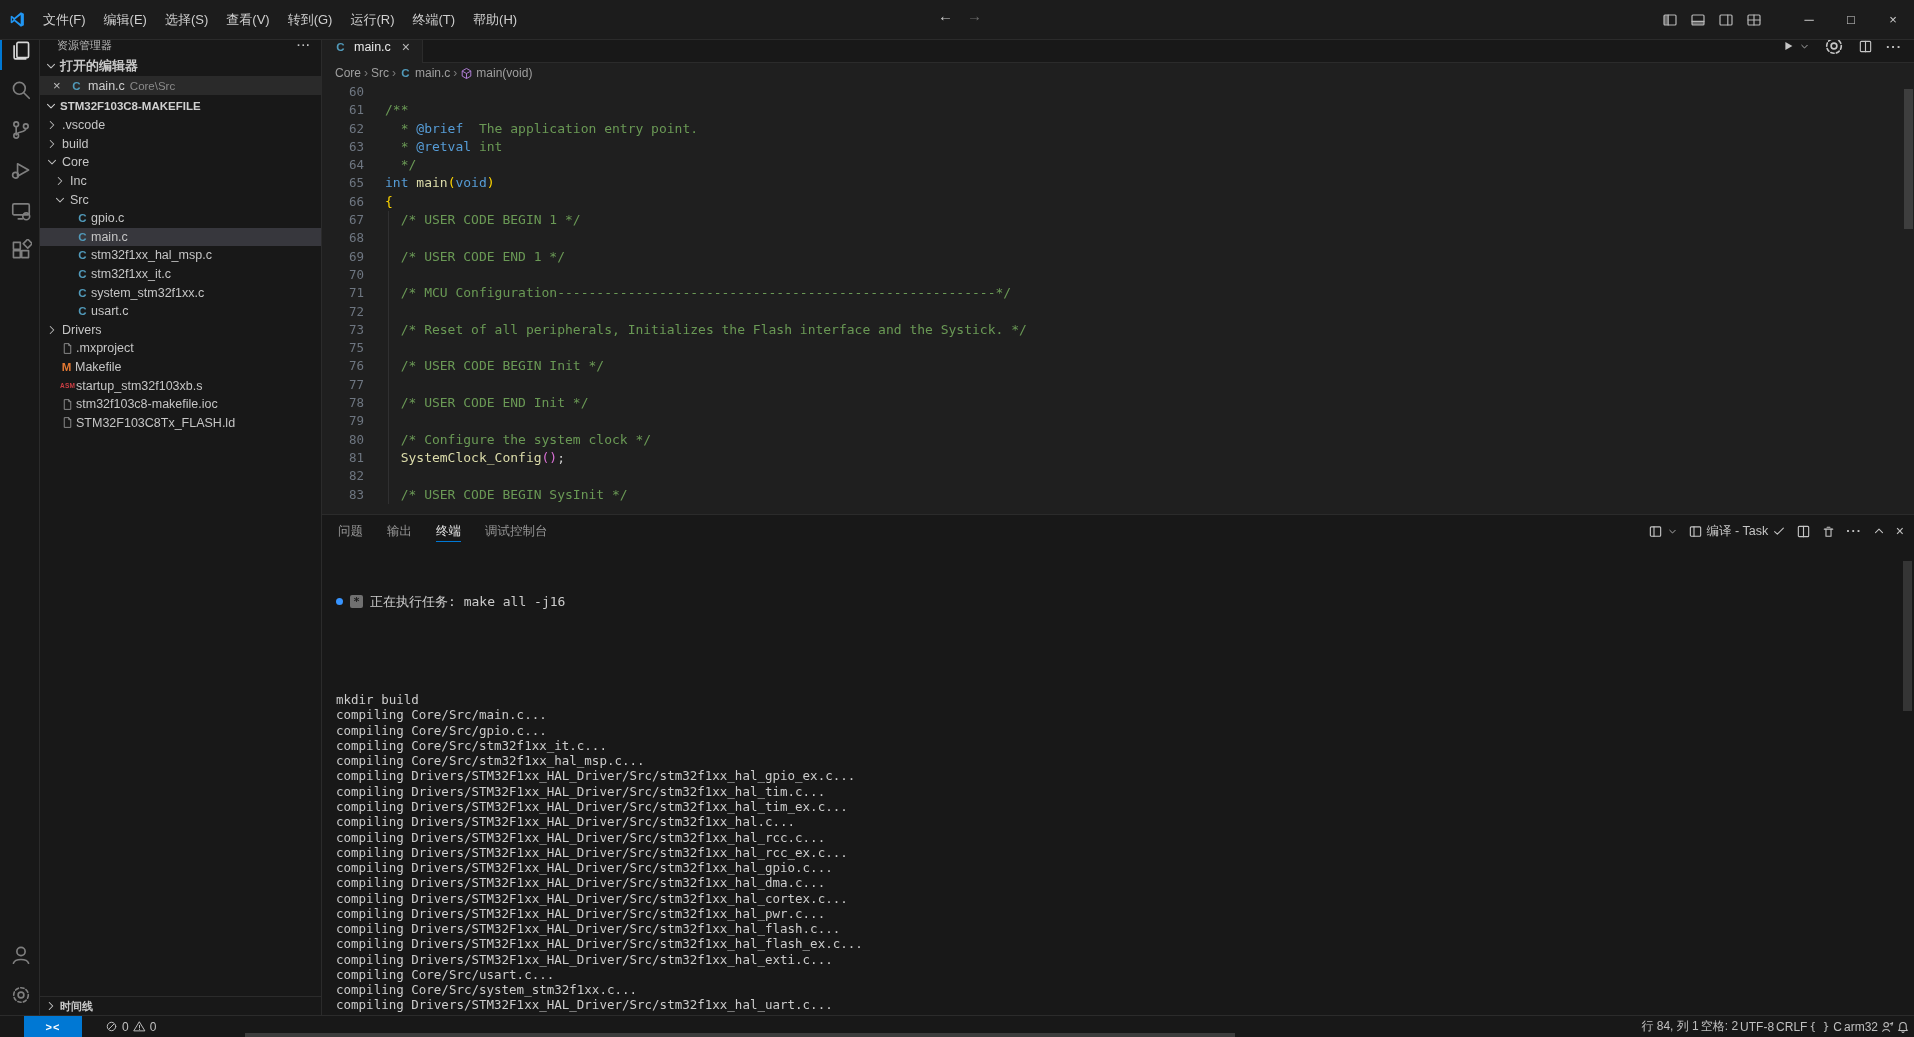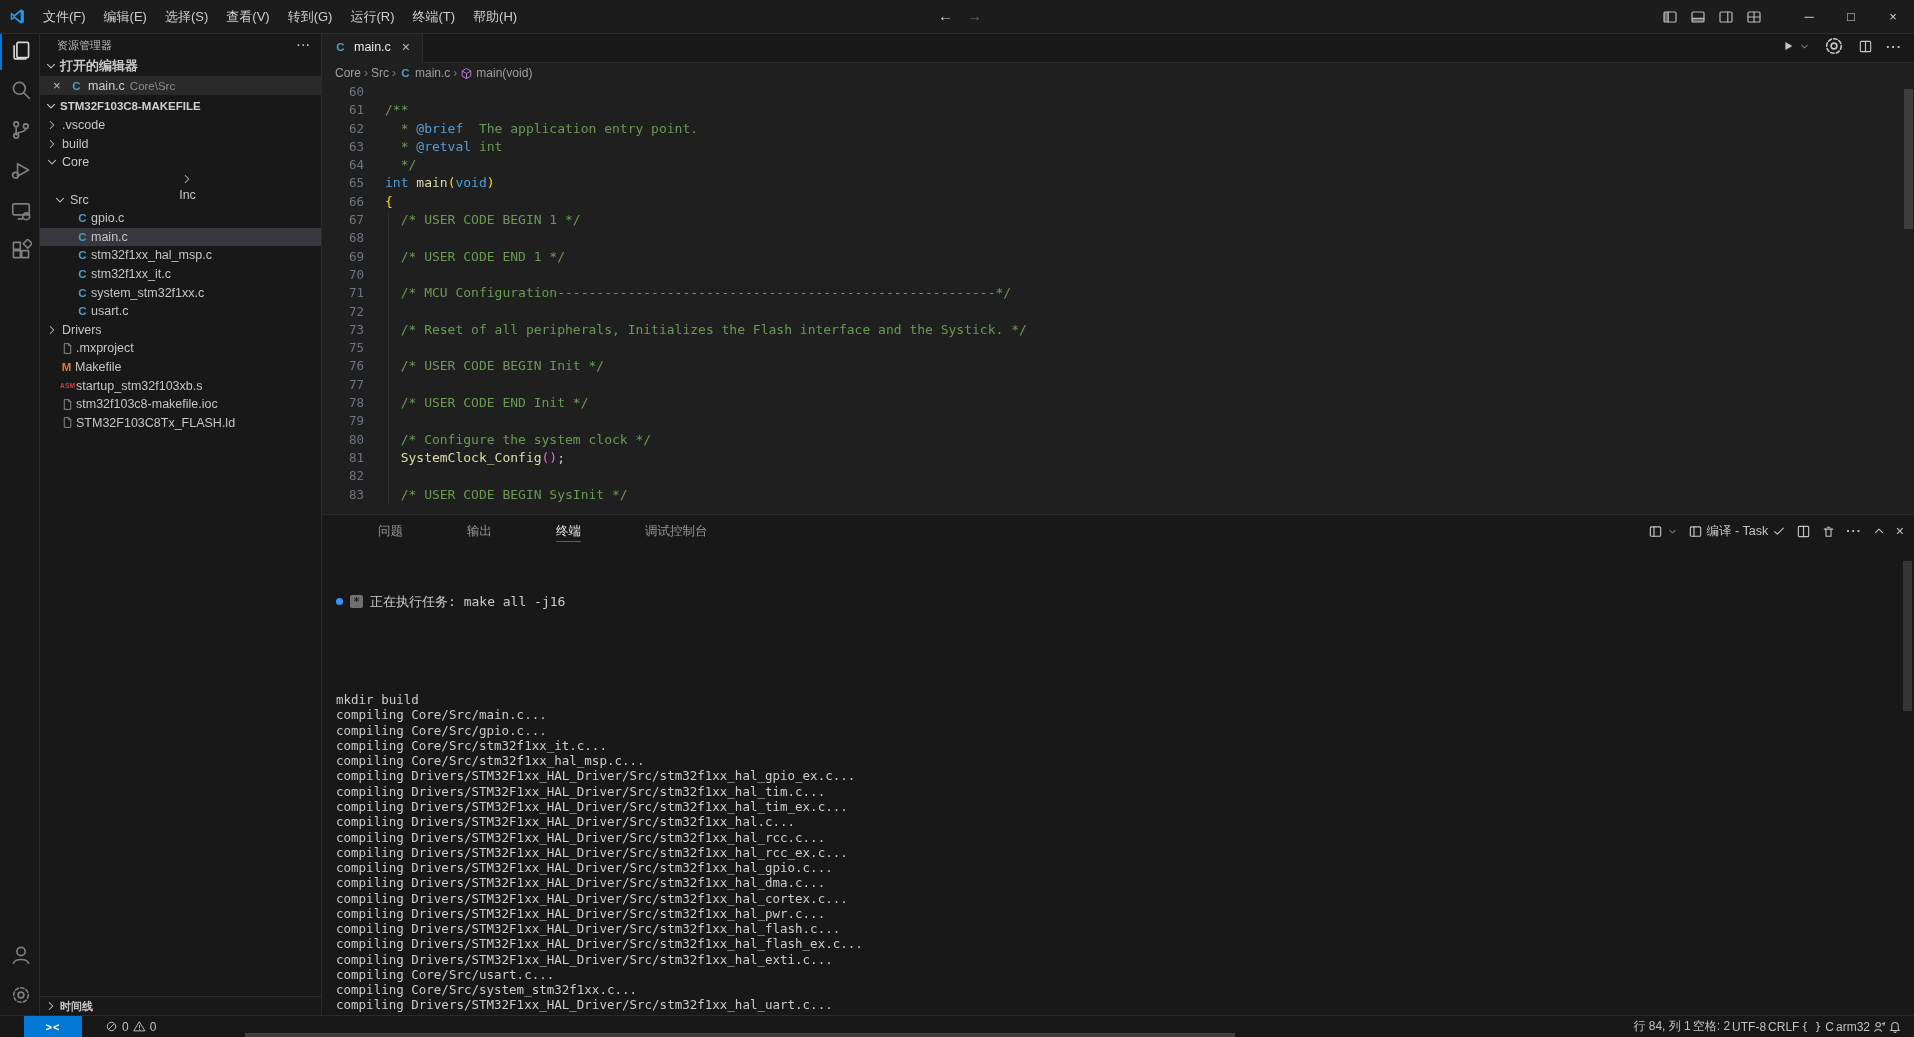--- a/index.html
+++ b/index.html
@@ -6,21 +6,21 @@
   html,body { width:1914px; height:1037px; overflow:hidden; }
   body {
     background:#1f1f1f; color:#cccccc;
     font-family:"Liberation Sans","DejaVu Sans",sans-serif;
     font-size:13px; position:relative;
   }
   svg { display:block; }
   .ic { display:inline-flex; align-items:center; justify-content:center; }
 
   
-  .titlebar { position:absolute; left:0; top:0; right:0; height:34px; background:#1c1c1c;
+  .titlebar { position:absolute; left:0; top:0; right:0; height:40px; background:#1c1c1c;
     border-bottom:1px solid #2b2b2b; display:flex; align-items:center; z-index:30; }
   .tb-logo { width:34px; display:flex; justify-content:center; }
   .menus { display:flex; height:30px; }
   .menu-item { padding:0 9px; line-height:29px; color:#cfcfcf; font-size:13px; cursor:default; }
   .nav-arrows { position:absolute; left:938px; top:0; height:30px; display:flex; align-items:center; gap:14px; font-size:15px; }
   .nav-back { color:#cccccc; } .nav-fwd { color:#6a6a6a; }
   .win-zone { margin-left:auto; display:flex; align-items:center; height:30px; }
   .layout-icons { display:flex; gap:4px; margin-right:22px; color:#b6b6b6; }
   .layout-icons .ic { width:24px; height:24px; }
   .win-btn { width:42px; height:30px; display:flex; align-items:center; justify-content:center; color:#cfcfcf; font-size:13px; }
@@ -75,42 +75,42 @@
   .ln { position:absolute; left:0; top:0; width:42px; text-align:right; color:#6e7681; font-size:12.5px; }
   .guide { position:absolute; left:66px; top:0; bottom:0; border-left:1px solid #303031; }
   .tok-comment { color:#6a9955; } .tok-doc { color:#569cd6; } .tok-kw { color:#569cd6; }
   .tok-fn { color:#dcdcaa; } .tok-b1 { color:#ffd700; } .tok-b2 { color:#da70d6; } .tok-plain { color:#cccccc; }
   .ed-scroll { position:absolute; right:1px; top:6px; width:9px; height:140px; background:rgba(121,121,121,.35); }
 
   
   .panel { position:absolute; left:0; right:0; top:484px; bottom:0; background:#181818; border-top:1px solid #2b2b2b; }
   .panel-header { height:32px; display:flex; align-items:center; padding:0 10px 0 16px; }
   .panel-tabs { display:flex; gap:24px; font-size:12.5px; color:#969696; }
-  .ptab { height:32px; line-height:32px; position:relative;margin-left:40px; }
+  .ptab { height:32px; line-height:32px; position:relative; }
   .ptab.active { color:#e7e7e7; }
   .ptab.active:after { content:""; position:absolute; left:0; right:0; bottom:5px; border-bottom:1px solid #0078d4; }
   .panel-actions { margin-left:auto; display:flex; align-items:center; gap:10px; color:#c5c5c5; font-size:12.5px; }
   .pa-group { display:flex; align-items:center; gap:4px; }
   .term { position:absolute; left:0; right:16px; top:32px; bottom:0; padding:16px 0 0 14px;
     font-family:"DejaVu Sans Mono","Liberation Mono",monospace; font-size:12.5px; line-height:15.27px;
     color:#cccccc; white-space:pre; overflow:hidden; }
   .term-task-head { display:flex; align-items:center; gap:7px; margin-bottom:7px; font-size:13px; }
   .task-dot { width:7px; height:7px; border-radius:50%; background:#3794ff; flex:0 0 7px; }
   .task-badge { width:13px; height:13px; background:#707070; color:#1b1b1b; border-radius:2px;
     font-size:11px; line-height:13px; text-align:center; font-weight:700; flex:0 0 13px; }
   .term-line { height:15.27px; }
   .panel-scroll { position:absolute; right:2px; top:46px; width:9px; height:150px; background:rgba(121,121,121,.3); }
 
   
   .statusbar { position:absolute; left:0; right:0; bottom:0; height:22px; background:#181818;
     border-top:1px solid #2b2b2b; display:flex; align-items:center; font-size:12px; color:#c0c0c0; z-index:40; }
   .remote-chip { margin-left:24px; width:58px; height:21px; background:#0078d4; color:#fff;
     display:flex; align-items:center; justify-content:center; font-weight:700; font-size:11px; letter-spacing:1px; }
   .sb-probs { display:flex; align-items:center; gap:4px; margin-left:23px; }
-  .sb-right { margin-left:auto; display:flex; align-items:center; gap:2px; padding-right:12px; }
+  .sb-right { margin-left:auto; display:flex; align-items:center; gap:2px; padding-right:4px; }
   .sb-item { display:flex; align-items:center; gap:4px; white-space:nowrap; }
   .braces { font-family:"DejaVu Sans Mono",monospace; font-size:11px; color:#c0c0c0; }
   .hscroll-strip { position:absolute; left:245px; bottom:0; width:990px; height:4px; background:#3d3d3d; z-index:50; }
 </style>
 </head>
 <body>
 
 <div class="titlebar">
   <div class="tb-logo">
     <svg width="17" height="17" viewBox="0 0 16 16">
@@ -288,21 +288,21 @@
         <span class="tree-lbl">build</span>
       </div>
       <div class="tree-row" style="padding-left: 4px;">
         <span class="tree-chev">
           <svg width="14" height="14" viewBox="0 0 16 16" fill="none" stroke="currentColor" stroke-width="1.2" stroke-linecap="round" stroke-linejoin="round">
             <path d="M4 6.2l4 4 4-4"></path>
           </svg>
         </span>
         <span class="tree-lbl">Core</span>
       </div>
-      <div class="tree-row" style="padding-left: 12px; flex-direction: column;">
+      <div class="tree-row" style="padding-left: 12px;">
         <span class="tree-chev">
           <svg width="14" height="14" viewBox="0 0 16 16" fill="none" stroke="currentColor" stroke-width="1.2" stroke-linecap="round" stroke-linejoin="round">
             <path d="M6 4l4 4-4 4"></path>
           </svg>
         </span>
         <span class="tree-lbl">Inc</span>
       </div>
       <div class="tree-row" style="padding-left: 12px;">
         <span class="tree-chev">
           <svg width="14" height="14" viewBox="0 0 16 16" fill="none" stroke="currentColor" stroke-width="1.2" stroke-linecap="round" stroke-linejoin="round">

